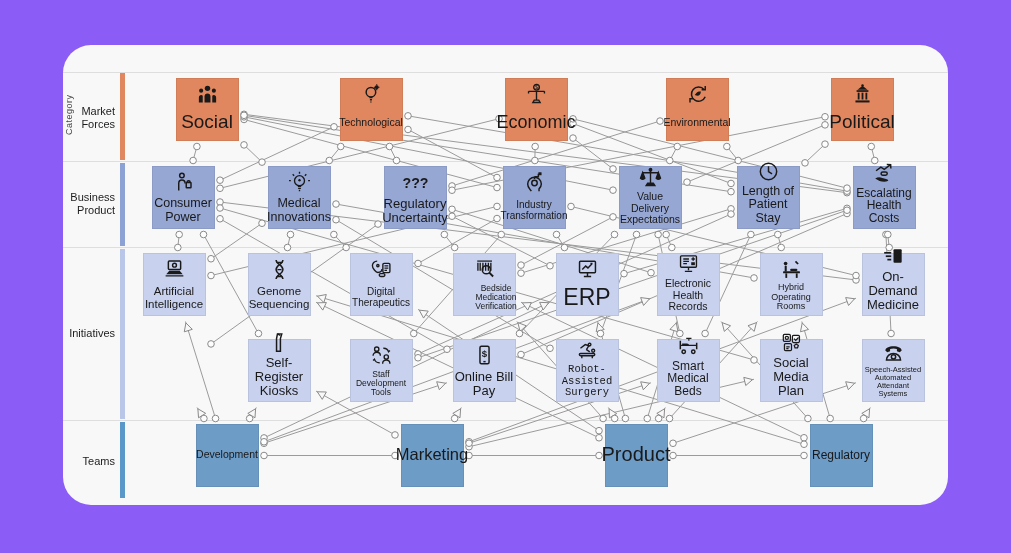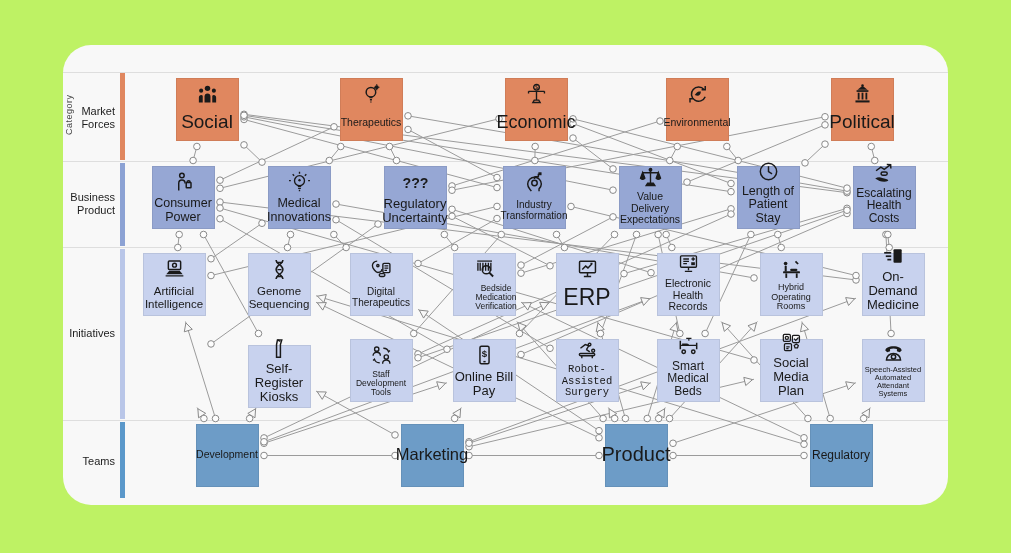--- a/index.html
+++ b/index.html
@@ -1,16 +1,16 @@
 <!DOCTYPE html>
 <html><head>
 <meta charset="utf-8">
 <style>
   html,body{margin:0;padding:0;background:#000;}
-  .stage{position:relative;width:1011px;height:553px;background:#bef264;overflow:hidden;
+  .stage{position:relative;width:1011px;height:553px;background:#8b5cf6;overflow:hidden;
          font-family:"Liberation Sans","DejaVu Sans",sans-serif;}
   .card{position:absolute;left:63px;top:45px;width:885px;height:460px;background:#F8F8F8;
         border-radius:28px;overflow:hidden;}
   .sep{position:absolute;left:0;right:0;height:1px;background:#DEDEDE;z-index:0;}
   .cat-axis{position:absolute;left:1px;top:28px;height:62px;writing-mode:vertical-rl;
             transform:rotate(180deg);font-size:9px;color:#444;letter-spacing:.5px;z-index:3;}
   .cat-label{position:absolute;left:4px;width:48px;text-align:right;font-size:11px;
              color:#1d1d1d;line-height:1.22;z-index:3;}
   .cat-bar{position:absolute;left:57px;width:5px;z-index:3;}
   #edges{position:absolute;left:0;top:0;z-index:1;}
@@ -316,21 +316,21 @@
       </div>
       <div class="node g-market" style="left: 276.5px; top: 33px;">
         <div class="icon"><svg viewBox="0 0 22 22" width="25" height="25">
             <g fill="none" stroke="#1a1a1a" stroke-width="1.3">
               <circle cx="10.5" cy="9" r="4.2"></circle>
               <path d="M9.2 13.6h2.6M9.6 15.6h1.8M10.1 17.5h0.8"></path>
               <circle cx="15.6" cy="4.6" r="1.7" fill="#1a1a1a" stroke="none"></circle>
               <path d="M15.6 2v1M15.6 6.2v1M13.2 4.6h1M17 4.6h1" stroke-width="1"></path>
             </g>
           </svg></div>
-        <div class="lbl" style="font-size: 10.5px;">Therapeutics</div>
+        <div class="lbl" style="font-size: 10.5px;">Technological</div>
       </div>
       <div class="node g-market" style="left: 441.5px; top: 33px;">
         <div class="icon"><svg viewBox="0 0 22 22" width="25" height="25">
             <g fill="none" stroke="#1a1a1a" stroke-width="1.2">
               <path d="M4 8.2h14M4 8.2v2M18 8.2v2M11 8.2v7.8M7.8 18h6.4l-1.2-2H9z"></path>
               <circle cx="11" cy="4.6" r="2.5"></circle>
               <text x="11" y="6.4" font-size="5" text-anchor="middle" fill="#1a1a1a" stroke="none">$</text>
             </g>
           </svg></div>
         <div class="lbl" style="font-size: 18px;">Economic</div>
@@ -515,21 +515,21 @@
         <div class="icon"><svg viewBox="0 0 22 22" width="25" height="25">
             <g fill="#1a1a1a">
               <rect x="11" y="4.6" width="7.2" height="12" rx="0.9"></rect>
               <rect x="2.8" y="7" width="6.2" height="1.5"></rect>
               <rect x="4.2" y="10" width="4.8" height="1.5"></rect>
               <rect x="5.6" y="13" width="3.4" height="1.5"></rect>
             </g>
           </svg></div>
         <div class="lbl" style="font-size: 13px;">On-Demand Medicine</div>
       </div>
-      <div class="node g-initiative" style="left: 184.5px; top: 300px;">
+      <div class="node g-initiative" style="left: 184.5px; top: 294px;">
         <div class="icon"><svg viewBox="0 0 22 22" width="25" height="25">
             <g fill="none" stroke="#1a1a1a" stroke-width="1.3">
               <path d="M9.2 3.4h3.8l-1.2 4.2V18.6H8.4V7.6z"></path>
               <path d="M9.2 3.4l2.6 1.4"></path>
             </g>
           </svg></div>
         <div class="lbl" style="font-size: 13px;">Self-Register Kiosks</div>
       </div>
       <div class="node g-initiative" style="left: 286.5px; top: 294px;">
         <div class="icon"><svg viewBox="0 0 22 22" width="25" height="25">

